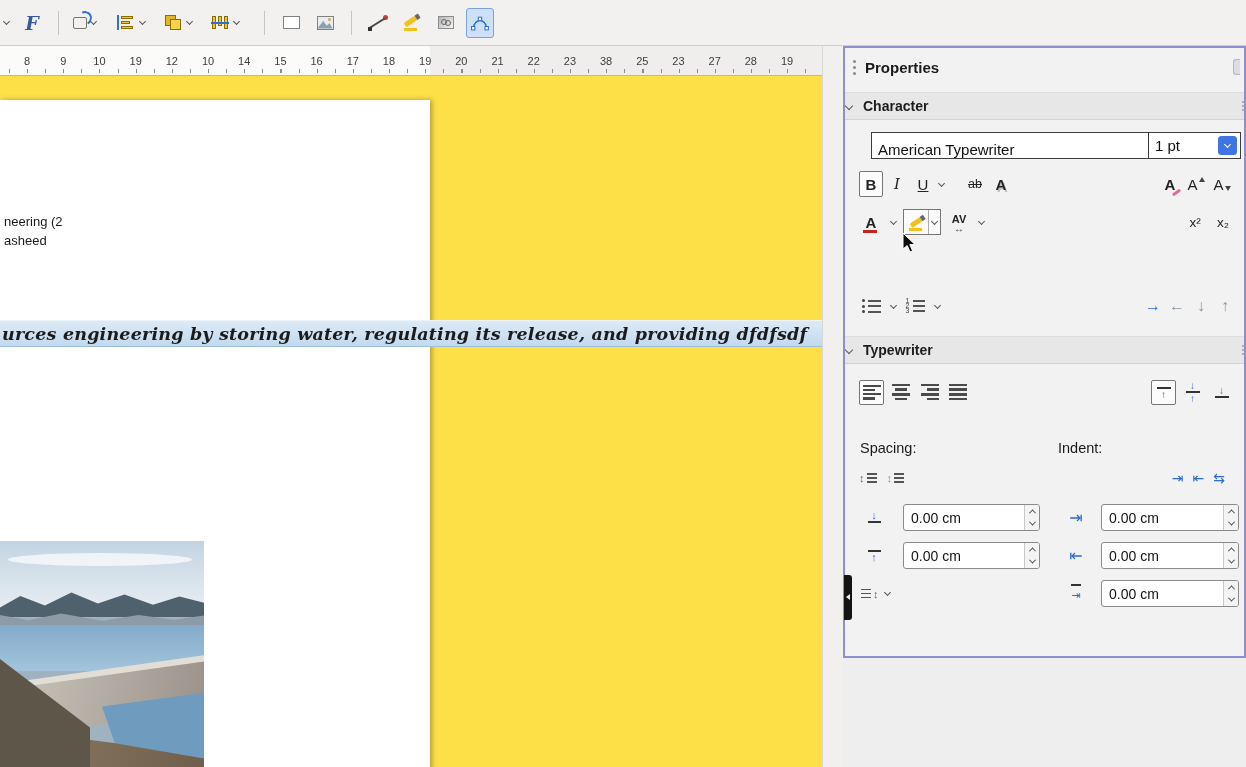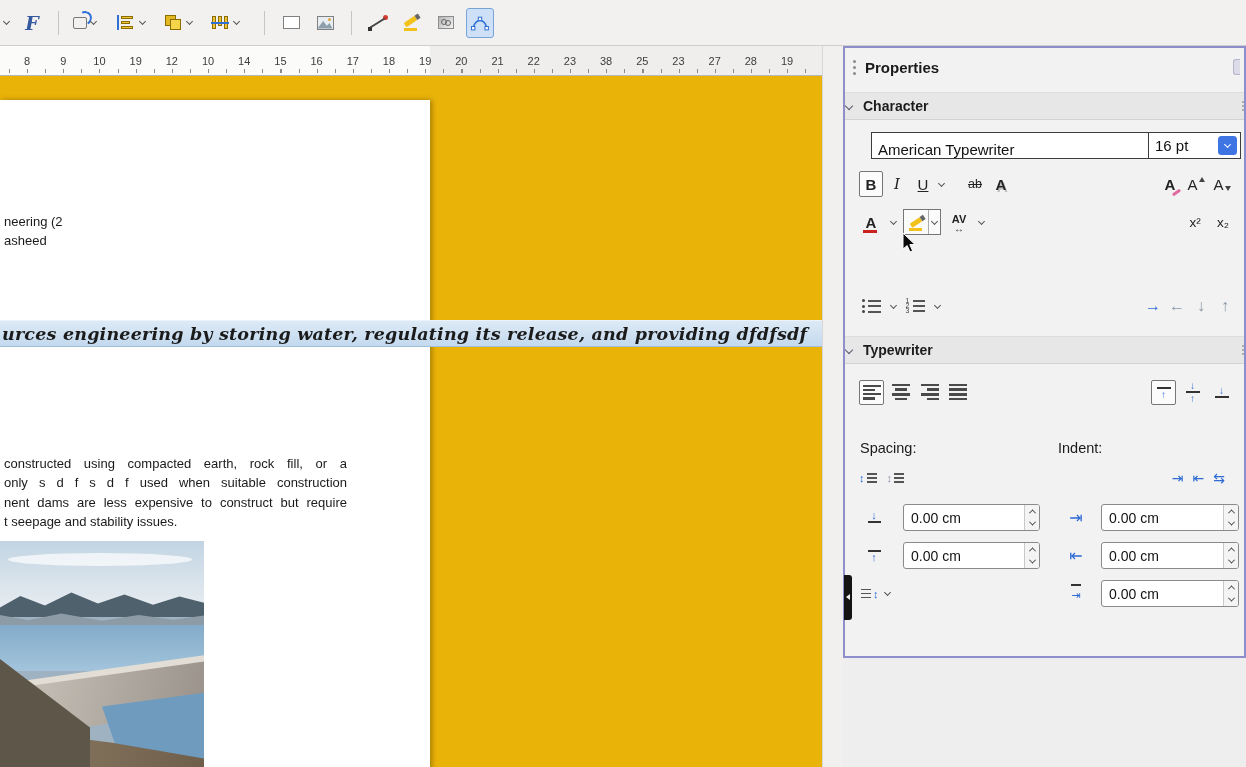--- a/index.html
+++ b/index.html
@@ -64,21 +64,21 @@
   .main { display:flex; height:721px; }
   .leftcol { width:822px; display:flex; flex-direction:column; }
   .ruler { position:relative; height:30px; background:linear-gradient(90deg,#fbfbfa 0 430px,#f0eeed 430px);
            border-bottom:1px solid #b9b8b7; }
   .ruler-nums { position:absolute; left:9px; top:0; height:100%; display:flex; align-items:center; }
   .ruler-nums span { width:36.2px; text-align:center; font-size:11px; color:#3c3c3c; }
   .ruler-ticks { position:absolute; left:9px; right:8px; bottom:2px; height:4px;
                  background:repeating-linear-gradient(90deg,#8a8a8a 0 1px,transparent 1px 18.1px); }
 
   
-  .docarea { position:relative; height:691px; background:#eab308; overflow:hidden; }
+  .docarea { position:relative; height:691px; background:#fde047; overflow:hidden; }
   .page { position:absolute; left:0; top:24px; width:430px; height:700px; background:#ffffff;
           box-shadow:2px 0 5px rgba(0,0,0,.3); }
   .dtext { position:absolute; color:#1a1a1a; font-size:13px; }
   .t-cut1 { left:4px; top:114px; }
   .t-cut2 { left:4px; top:133px; }
   .t-para1 { left:6px; top:200px; width:340px; }
   .t-small { left:6px; top:268px; width:345px; font-size:11px; color:#2e2e2e; word-spacing:5px; z-index:1; }
   .t-para2 { left:4px; top:354px; width:343px; line-height:19.4px; }
   .t-para2 div { text-align:justify; text-align-last:justify; }
   .t-para2 div:last-child { text-align-last:left; }
@@ -327,26 +327,20 @@
           <span>28</span>
           <span>19</span>
         </div>
         <div class="ruler-ticks"></div>
       </div>
 
       <div class="docarea">
         <div class="page">
           <div class="dtext t-cut1">neering (2</div>
           <div class="dtext t-cut2">asheed</div>
-          <div class="dtext t-para2">
-            <div>constructed using compacted earth, rock fill, or a</div>
-            <div>only s d f s d f used when suitable construction</div>
-            <div>nent dams are less expensive to construct but require</div>
-            <div>t seepage and stability issues.</div>
-          </div>
           <div class="photo">
             <div class="ph-sky"></div>
             <div class="ph-cloud"></div>
             <div class="ph-ridge"></div>
             <div class="ph-ridge2"></div>
             <div class="ph-water"></div>
             <div class="ph-dam"></div>
             <div class="ph-crest"></div>
             <div class="ph-pool"></div>
             <div class="ph-dirt"></div>
@@ -374,21 +368,21 @@
           <span class="hdots"></span>
         </div>
 
         <div class="combo c-font">
           <span>American Typewriter</span>
           <span class="bluedd">
               <span class="cv w"></span>
             </span>
         </div>
         <div class="combo c-size">
-          <span>16 pt</span>
+          <span>1 pt</span>
           <span class="bluedd">
               <span class="cv w"></span>
             </span>
         </div>
 
         <div class="rowabs r-fmt1">
           <span class="fmt f-bold boxed">B</span>
           <span class="fmt f-italic">I</span>
           <span class="fmt f-under">U</span>
           <span class="cv"></span>

